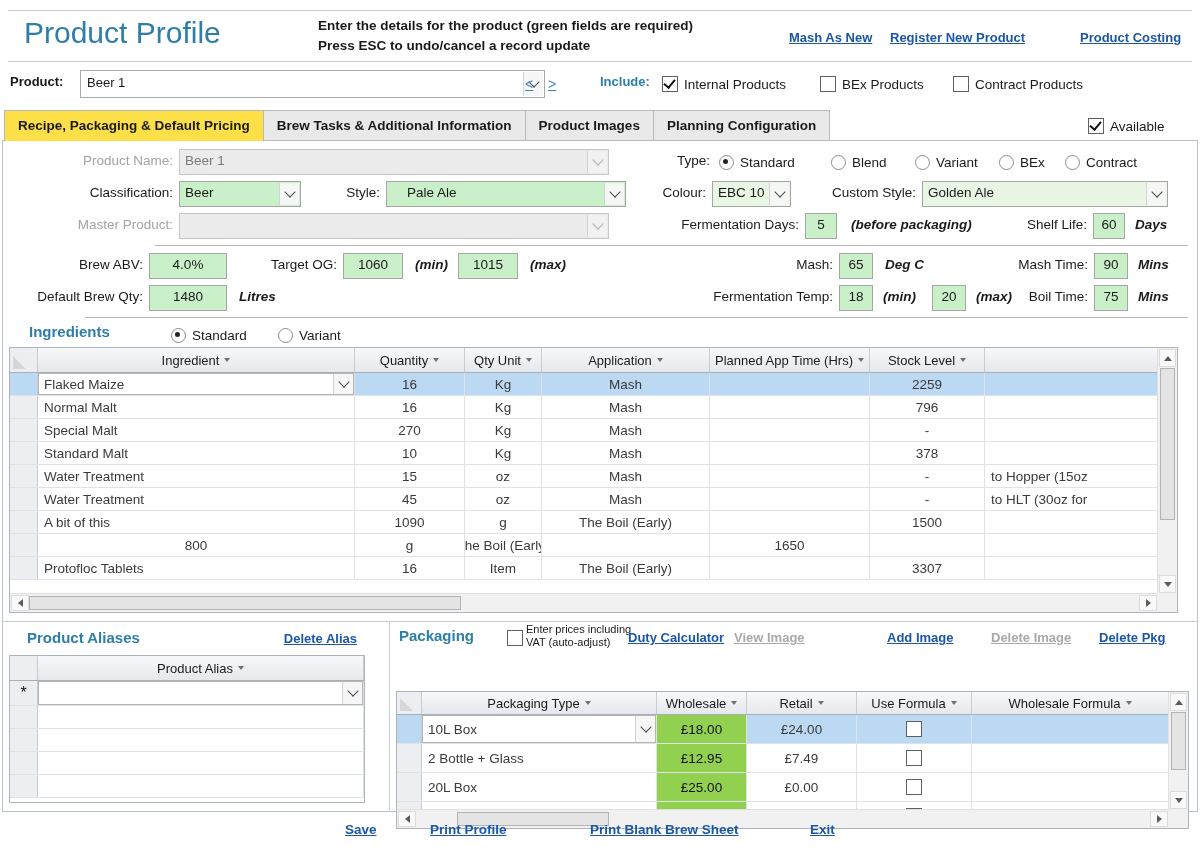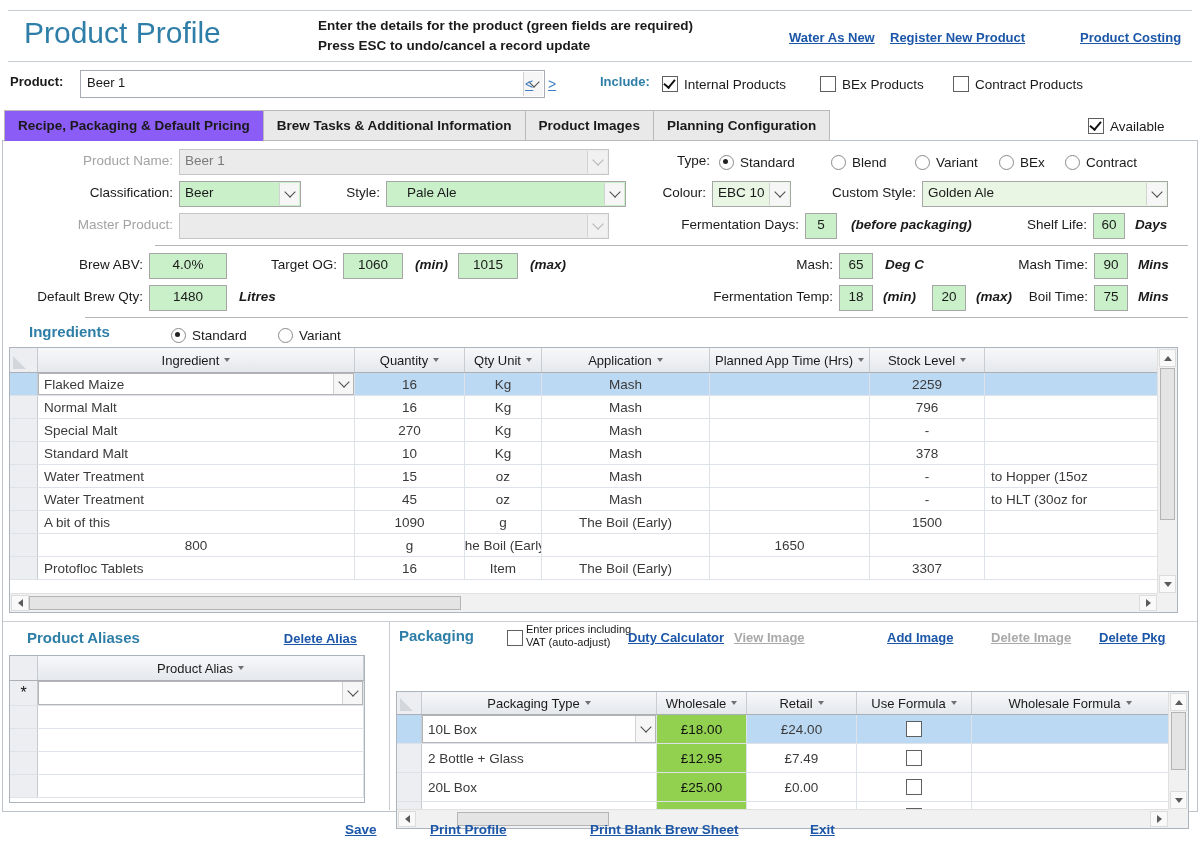--- a/index.html
+++ b/index.html
@@ -29,21 +29,21 @@
                      border:solid #111;border-width:0 2px 2px 0;transform:rotate(40deg);}
   .rad{display:inline-block;width:13px;height:13px;border:1px solid #8A8A8A;border-radius:50%;
        background:#fff;position:relative;flex:none;}
   .rad.sel::after{content:"";position:absolute;left:3px;top:3px;width:5px;height:5px;border-radius:50%;background:#222;}
   .opt-lbl{font-size:13.5px;}
   
   .tabs{position:absolute;left:4px;top:110px;display:flex;align-items:flex-end;z-index:3;}
   .tab{height:29px;line-height:29px;padding:0 13px;background:#E9E9E9;border:1px solid #B9B9B9;
        border-left:none;font-weight:600;font-size:13.5px;white-space:nowrap;cursor:pointer;}
   .tab:first-child{border-left:1px solid #B9B9B9;}
-  .tab.active{background:#8b5cf6;height:30px;line-height:30px;border-bottom:1px solid #fff;margin-bottom:-1px;}
+  .tab.active{background:#fde047;height:30px;line-height:30px;border-bottom:1px solid #fff;margin-bottom:-1px;}
   
   .content{position:absolute;left:2px;top:140px;width:1194px;height:670px;
            border:1px solid #BCC3CA;background:#fff;}
   .lbl{position:absolute;height:24px;line-height:24px;font-size:13.5px;white-space:nowrap;}
   .r{text-align:right;}
   .dis{color:#A3A3A3;}
   .fld{position:absolute;height:24px;border:1px solid #A6A6A6;background:#fff;line-height:22px;
        font-size:13.5px;white-space:nowrap;overflow:hidden;padding:0 5px;}
   .green{background:#C9F0C9;}
   .palegreen{background:#EAF6E4;}
@@ -94,21 +94,21 @@
 <body>
 
 <div class="page">
 
   <div class="hdr-band">
     <div class="page-title">Product Profile</div>
     <div class="instr">
       <div>Enter the details for the product (green fields are required)</div>
       <div>Press ESC to undo/cancel a record update</div>
     </div>
-    <span class="link abs" style="left:781px;top:19px;">Water As New</span>
+    <span class="link abs" style="left:781px;top:19px;">Mash As New</span>
     <span class="link abs" style="left:882px;top:19px;">Register New Product</span>
     <span class="link abs" style="left:1072px;top:19px;">Product Costing</span>
   </div>
 
   <span class="plabel">Product:</span>
   <div class="combo abs" style="left:80px;top:70px;width:433px;height:26px;line-height:24px;">
     <span>Beer 1</span>
     <span class="arr-btn">
         <i class="chev"></i>
       </span>

